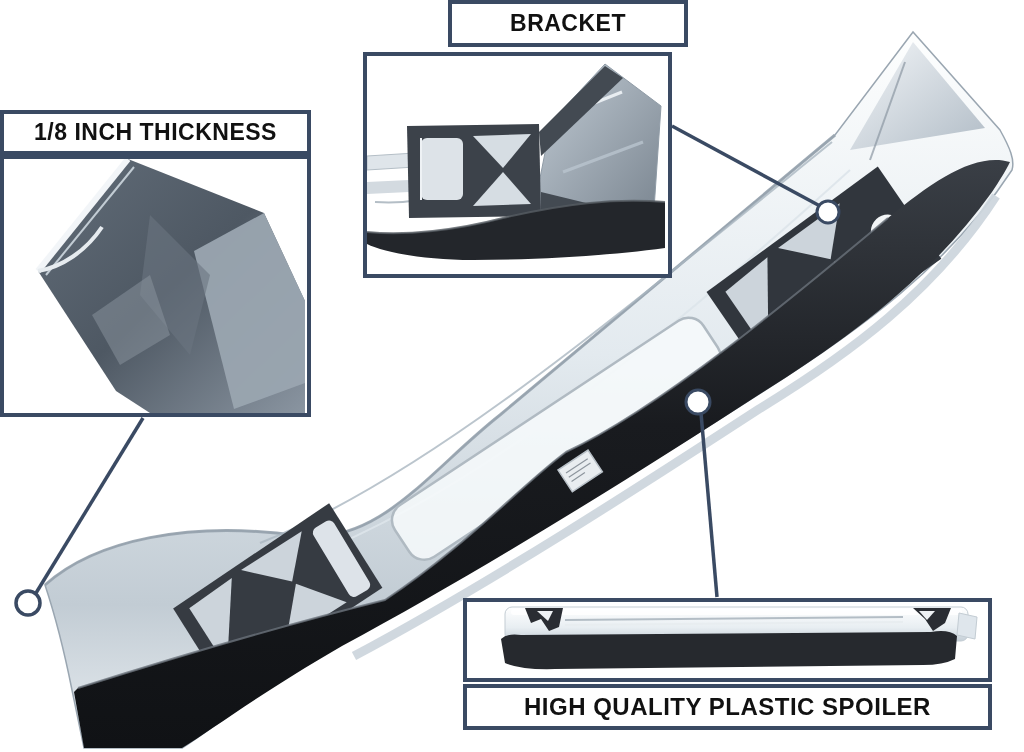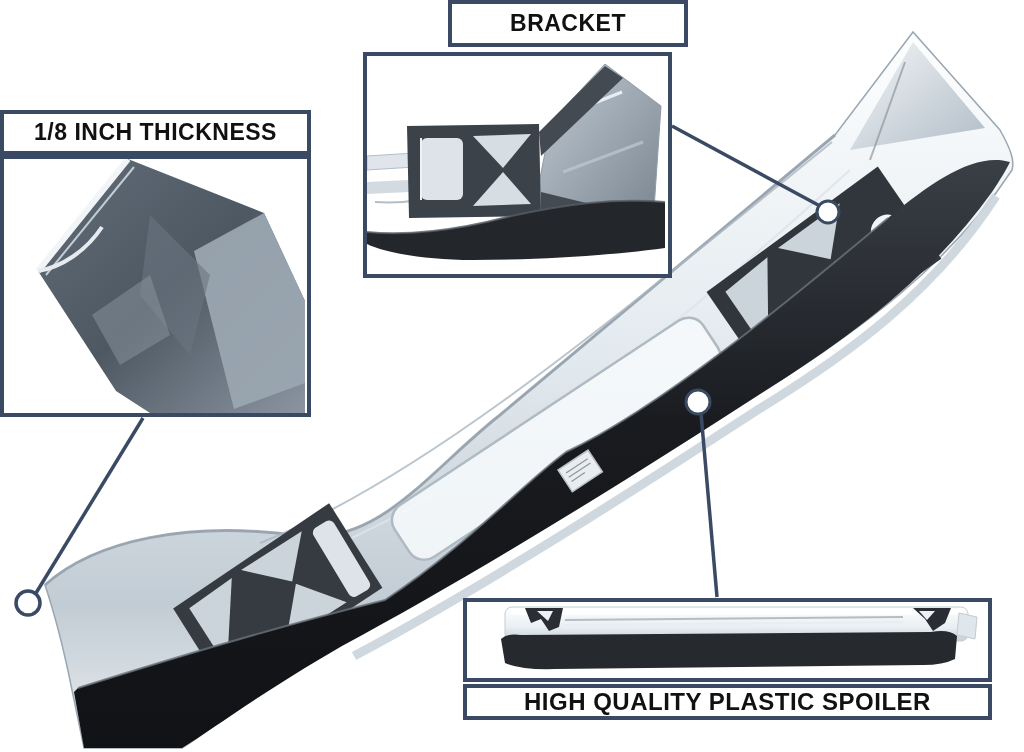--- a/index.html
+++ b/index.html
@@ -196,17 +196,17 @@
       <path d="M 70,9 L 86,9 L 81,19 Z" fill="#eef1f4"></path>
       <path d="M 446,6 L 484,6 L 478,21 L 466,29 L 458,17 Z" fill="#2a2d33"></path>
       <path d="M 452,9 L 468,9 L 460,18 Z" fill="#eef1f4"></path>
 
       <path d="M 492,11 L 510,15 L 508,37 L 490,33 Z" fill="#dfe6ec" stroke="#c3ccd3" stroke-width="1"></path>
 
       <path d="M 34,37 Q 40,31 54,33 L 464,30 Q 482,27 490,34 L 488,57 Q 476,63 456,63 L 88,67 Q 54,68 38,61 Z" fill="#26292e"></path>
     </svg>
   </div>
 
-  <div class="box label-box" style="left:463px; top:684px; width:529px; height:36px; font-size:24px;">
+  <div class="box label-box" style="left:463px; top:684px; width:529px; height:46px; font-size:24px;">
     <span>HIGH QUALITY PLASTIC SPOILER</span>
   </div>
 
 </div>
 
 </body></html>

